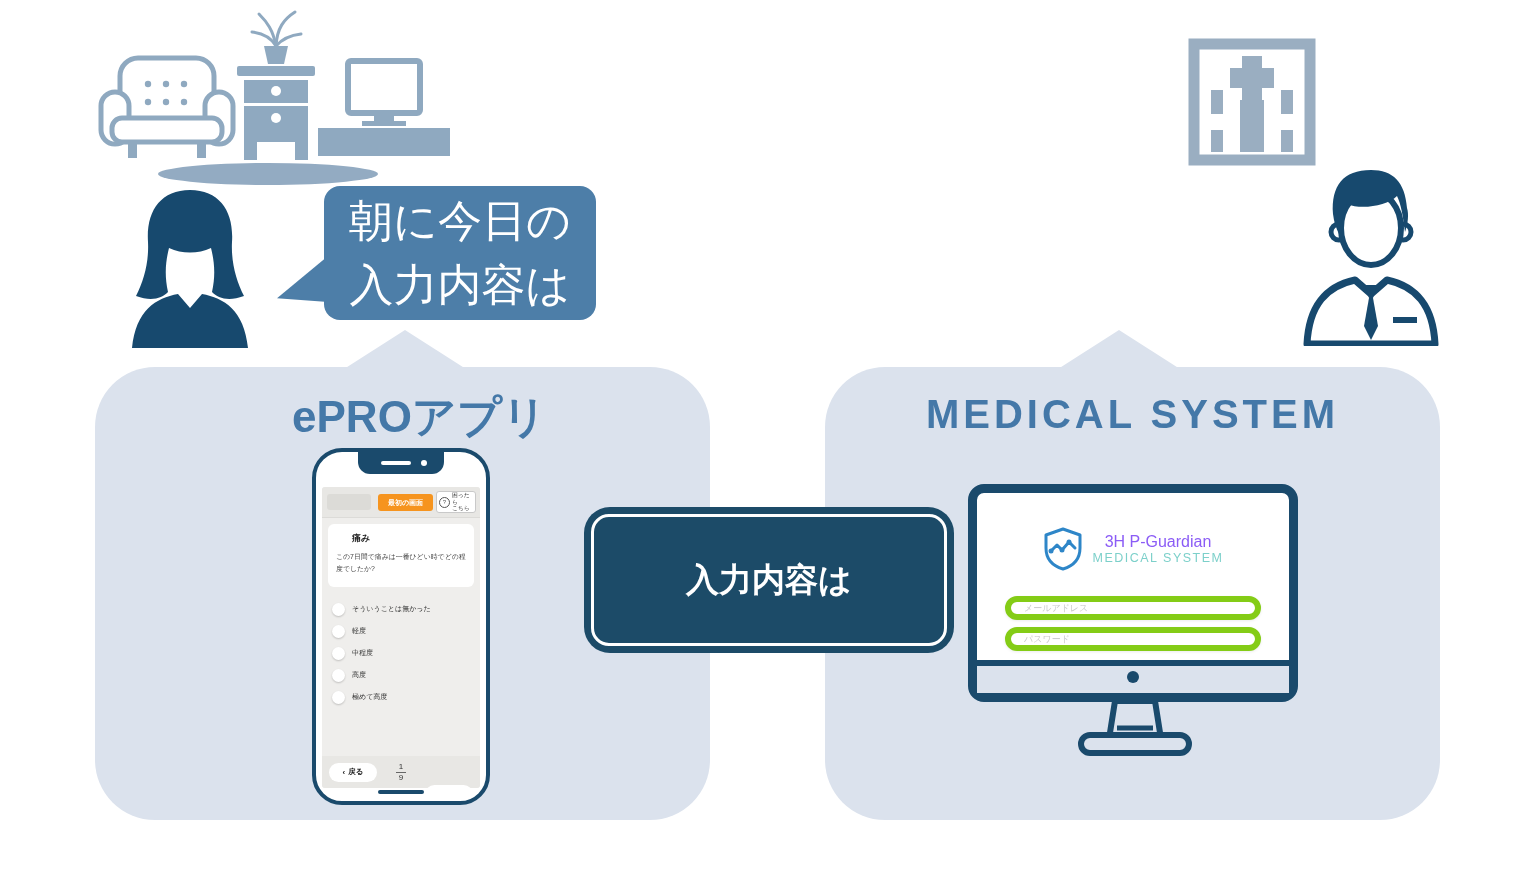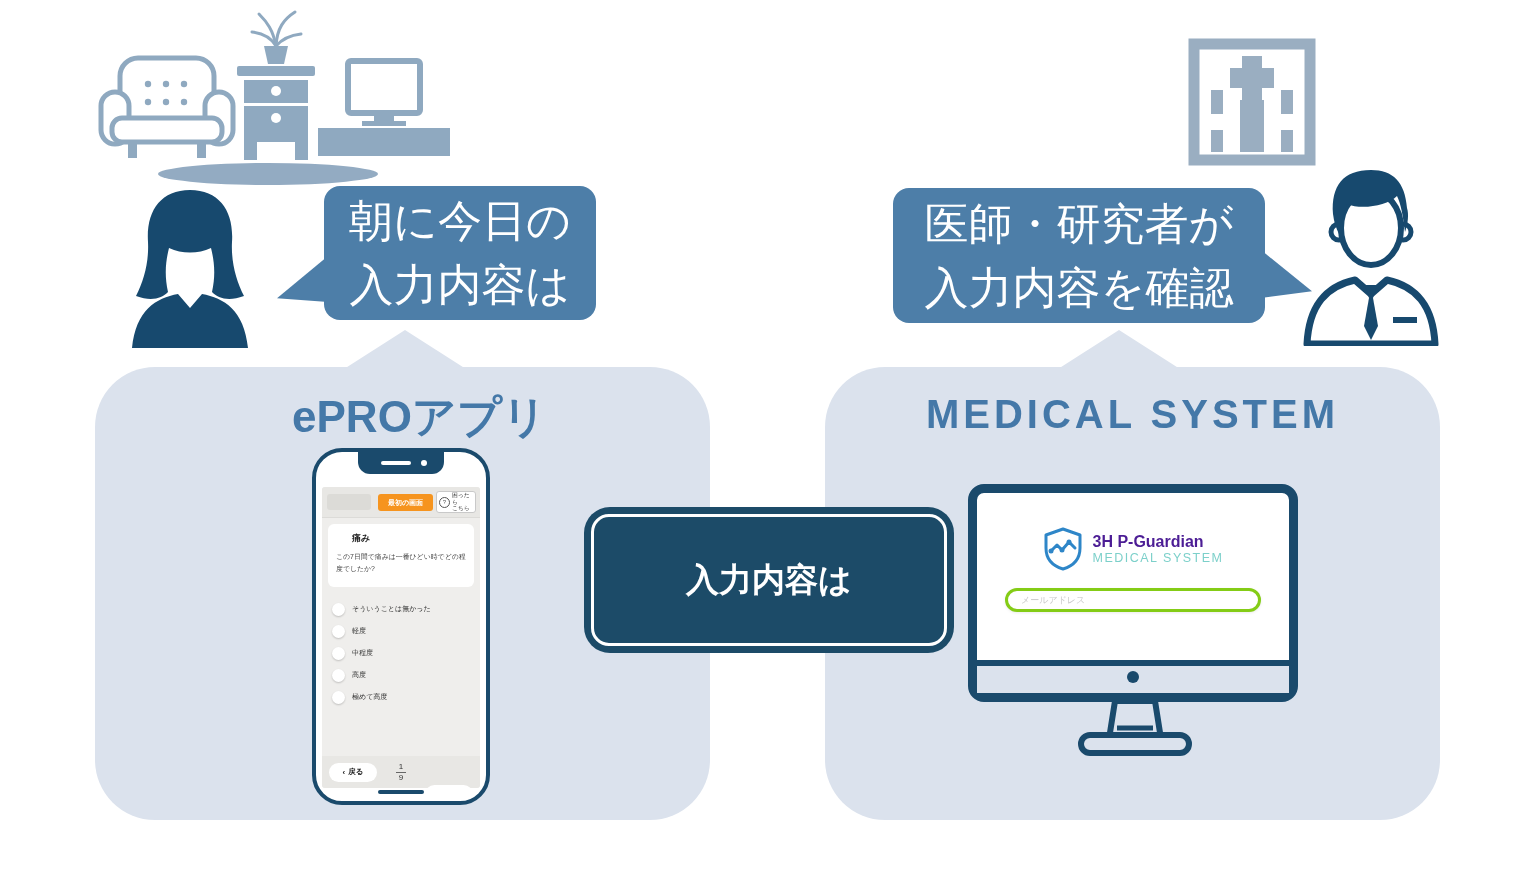--- a/index.html
+++ b/index.html
@@ -75,25 +75,25 @@
   .home-bar{position:absolute;bottom:7px;left:50%;transform:translateX(-50%);width:46px;height:4px;
           background:#1a4a6c;border-radius:2px;}
 
   
   .monitor{left:968px;top:484px;width:330px;height:218px;background:#fff;border:9px solid #1a4a6c;
            border-radius:16px;box-sizing:border-box;z-index:3;}
   .m-chin{position:absolute;left:0;right:0;bottom:0;height:27px;background:#dbe2ed;border-top:6px solid #1a4a6c;}
   .webcam-dot{position:absolute;left:50%;top:5px;transform:translateX(-50%);width:12px;height:12px;
            background:#1a4a6c;border-radius:50%;}
   .logo-row{position:absolute;top:34px;left:0;right:0;display:flex;justify-content:center;align-items:center;gap:10px;}
-  .logo-t1{font-size:16px;font-weight:bold;color:#4c1d95;line-height:1.2;}
+  .logo-t1{font-size:16px;font-weight:normal;color:#8b5cf6;line-height:1.2;text-align:center;}
   .logo-t2{font-size:12.5px;color:#7cd0ca;letter-spacing:1.5px;line-height:1.2;}
-  .login-input{position:absolute;left:28px;right:28px;height:24px;background:#fff;border:3px solid #84cc16;
+  .login-input{position:absolute;left:28px;right:28px;height:24px;background:#fff;border:6px solid #84cc16;
            border-radius:13px;box-shadow:0 1px 3px rgba(0,0,0,0.08);font-size:9px;color:#666;
-           padding:0 13px;box-sizing:border-box;font-family:"Liberation Sans",sans-serif;outline:none;}
+           padding:0 13px;box-sizing:border-box;font-family:"Liberation Sans",sans-serif;outline:none;margin-top:8px;}
   .login-input::placeholder{color:#c9c9c9;}
   .input-email{top:95px;}
   .input-password{top:126px;}
   .stand{left:1073px;top:699px;z-index:2;}
 
   svg{display:block;}
 </style>
 </head>
 <body>
 
@@ -171,25 +171,20 @@
     <path d="M14,180 C16,140 34,122 62,116 L78,130 L94,116 C122,122 140,140 142,180 Z" fill="#fff" stroke="#17496e" stroke-width="7" stroke-linejoin="round"></path>
     <polygon points="72,121 84,121 80,134 76,134" fill="#17496e"></polygon>
     <polygon points="76,134 80,134 85,162 78,176 71,162" fill="#17496e"></polygon>
     <circle cx="46" cy="68" r="8" fill="#fff" stroke="#17496e" stroke-width="5"></circle>
     <circle cx="110" cy="68" r="8" fill="#fff" stroke="#17496e" stroke-width="5"></circle>
     <ellipse cx="78" cy="64" rx="30" ry="37" fill="#fff" stroke="#17496e" stroke-width="6"></ellipse>
     <path fill="#17496e" d="M78,6 C50,6 38,22 40,50 C41,58 43,64 46,70 C48,56 52,48 54,40 C68,46 94,42 104,32 C108,40 110,52 112,68 C115,60 116,50 114,44 C112,18 100,6 78,6 Z"></path>
     <line x1="100" y1="156" x2="124" y2="156" stroke="#17496e" stroke-width="6"></line>
   </svg>
 
-  <div class="bubble bubble-right">
-    <span>医師・研究者が</span>
-    <span>入力内容を確認</span>
-    <div class="tail tail-right"></div>
-  </div>
 
   <div class="panel panel-left"></div>
   <div class="panel-tri tri-left"></div>
   <div class="panel panel-right"></div>
   <div class="panel-tri tri-right"></div>
 
   <div class="panel-title title-left">ePROアプリ</div>
   <div class="panel-title title-right">MEDICAL SYSTEM</div>
 
   <div class="abs phone">
@@ -267,20 +262,21 @@
         <circle cx="8" cy="24" r="2.5" fill="#2e86c8"></circle>
         <circle cx="19" cy="23" r="2.5" fill="#2e86c8"></circle>
         <circle cx="26" cy="15" r="2.5" fill="#2e86c8"></circle>
       </svg>
       <div>
         <div class="logo-t1">3H P-Guardian</div>
         <div class="logo-t2">MEDICAL SYSTEM</div>
       </div>
     </div>
     <input class="login-input input-email" placeholder="メールアドレス" style="">
+    <input class="login-input input-password" placeholder="パスワード" style="">
     <div class="m-chin">
       <div class="webcam-dot"></div>
     </div>
   </div>
 
   <svg class="abs stand" width="124" height="60" viewBox="0 0 124 60">
     <path d="M42,2 L82,2 L88,40 L36,40 Z" fill="#dbe2ed" stroke="#1a4a6c" stroke-width="6" stroke-linejoin="round"></path>
     <rect x="8" y="36" width="108" height="18" rx="9" fill="#dbe2ed" stroke="#1a4a6c" stroke-width="6"></rect>
     <line x1="44" y1="29" x2="80" y2="29" stroke="#1a4a6c" stroke-width="5"></line>
   </svg>

